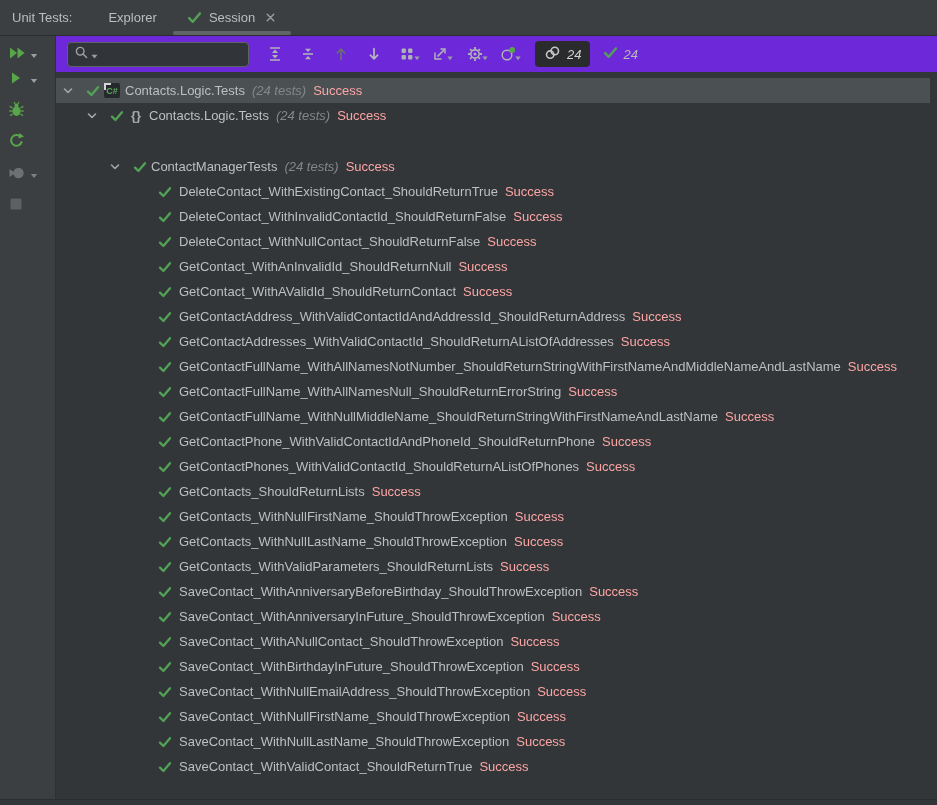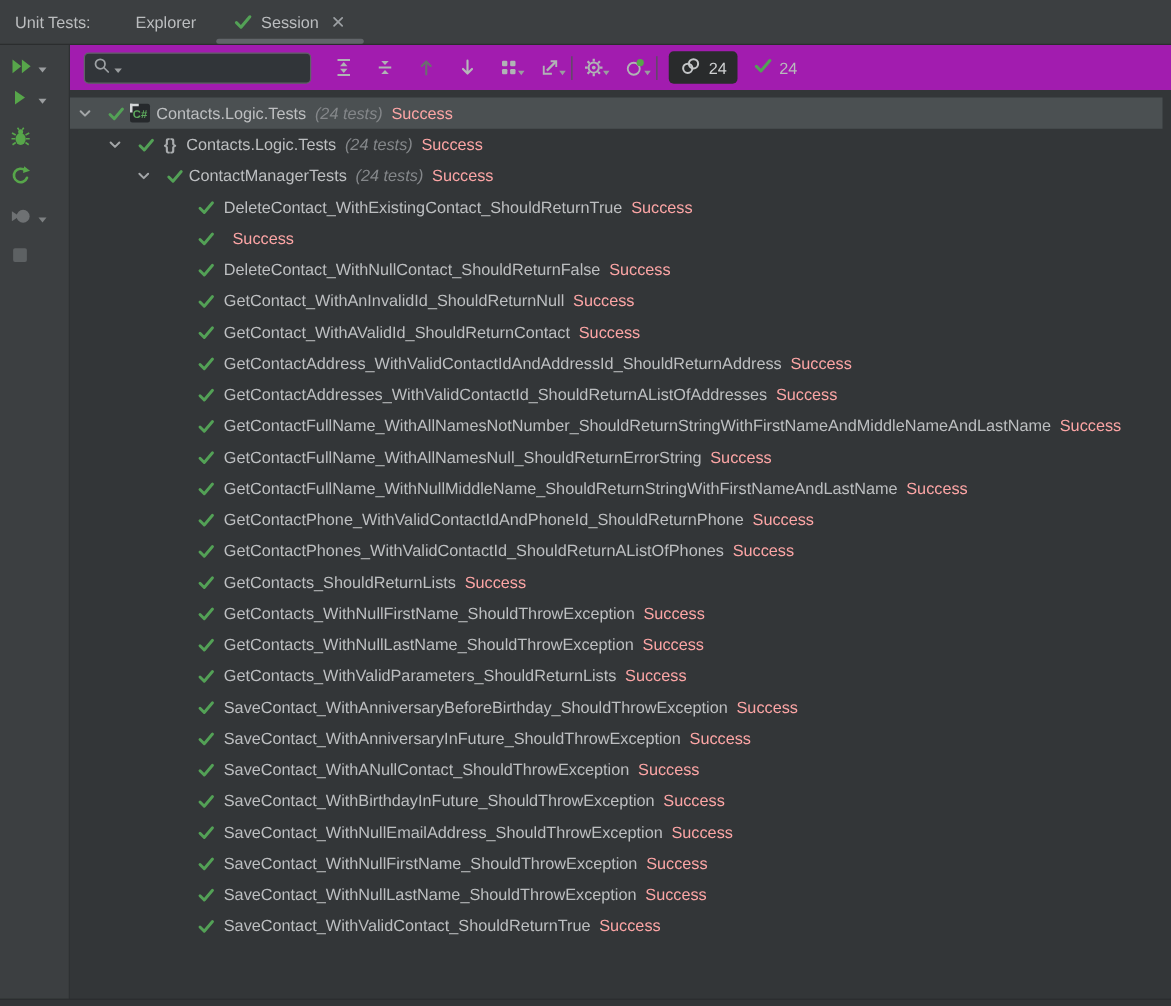--- a/index.html
+++ b/index.html
@@ -36,22 +36,22 @@
   .side-btn:nth-child(2){ margin-top:1px; }
   .side-btn:nth-child(3){ margin-top:8px; }
   .side-btn:nth-child(4){ margin-top:7px; }
   .side-btn:nth-child(5){ margin-top:8px; }
   .side-btn:nth-child(6){ margin-top:7px; }
 
   .main { flex:1 1 auto; display:flex; flex-direction:column; min-width:0; }
 
   
   .toolbar {
-    height:36px; flex:0 0 auto; background:#a21caf;
-    display:flex; align-items:center;
+    height:36px; flex:0 0 auto; background:#6d28d9;
+    display:flex; align-items:center;font-style:italic;
   }
   .searchbox {
     margin-left:11px; width:182px; height:25px; background:#313539;
     border:1px solid #5E6366; border-radius:4px;
     display:flex; align-items:center; padding:0 6px; gap:2px;
   }
   .searchbox input {
     flex:1; background:transparent; border:none; outline:none;
     color:#BDBFC1; font:inherit; min-width:0;
   }
@@ -72,21 +72,21 @@
   .row { height:25px; display:flex; align-items:center; white-space:nowrap; cursor:default; }
   .row.selected { background:#4B5052; margin-right:7px; }
   .row .chev { width:16px; height:16px; display:inline-flex; margin-right:10px; cursor:pointer; flex:0 0 auto; }
   .row .check { width:14px; height:14px; display:inline-flex; margin-right:4px; flex:0 0 auto; }
   .row .nodeicon { width:16px; height:16px; display:inline-flex; align-items:center; justify-content:center; margin-right:5px; flex:0 0 auto; }
   .row .nname { color:#BDBFC1; }
   .row .ncount { color:#84878A; font-style:italic; margin-left:7px;text-align:right; }
   .row .status { color:#fca5a5; margin-left:7px; }
   .g0 { padding-left:4px; }
   .g1 { padding-left:28px; }
-  .g2 { padding-left:51px; }
+  .g2 { padding-left:51px;margin-top:26px; }
   .row.test { padding-left:102px; }
   .row.test .check { margin-right:7px; }
   .row.test .status { margin-left:7px; }
 
   .cs-badge {
     width:16px; height:15px; background:#26292C; border-radius:2px; position:relative;
     color:#5DAA5D; font-size:9px; font-weight:bold; display:inline-flex; align-items:center; justify-content:center;
     letter-spacing:0;
   }
   .cs-badge::before {
@@ -384,20 +384,21 @@
               </span>
               <span class="nname">DeleteContact_WithExistingContact_ShouldReturnTrue</span>
               <span class="status">Success</span>
             </div>
             <div class="row test">
               <span class="check">
                 <svg width="14" height="14" viewBox="0 0 14 14">
                   <path d="M2 7.6 L5.4 11 L12 3.2" stroke="#53A156" stroke-width="2.3" fill="none" stroke-linecap="round" stroke-linejoin="round"></path>
                 </svg>
               </span>
+              <span class="nname">DeleteContact_WithInvalidContactId_ShouldReturnFalse</span>
               <span class="status">Success</span>
             </div>
             <div class="row test">
               <span class="check">
                 <svg width="14" height="14" viewBox="0 0 14 14">
                   <path d="M2 7.6 L5.4 11 L12 3.2" stroke="#53A156" stroke-width="2.3" fill="none" stroke-linecap="round" stroke-linejoin="round"></path>
                 </svg>
               </span>
               <span class="nname">DeleteContact_WithNullContact_ShouldReturnFalse</span>
               <span class="status">Success</span>

